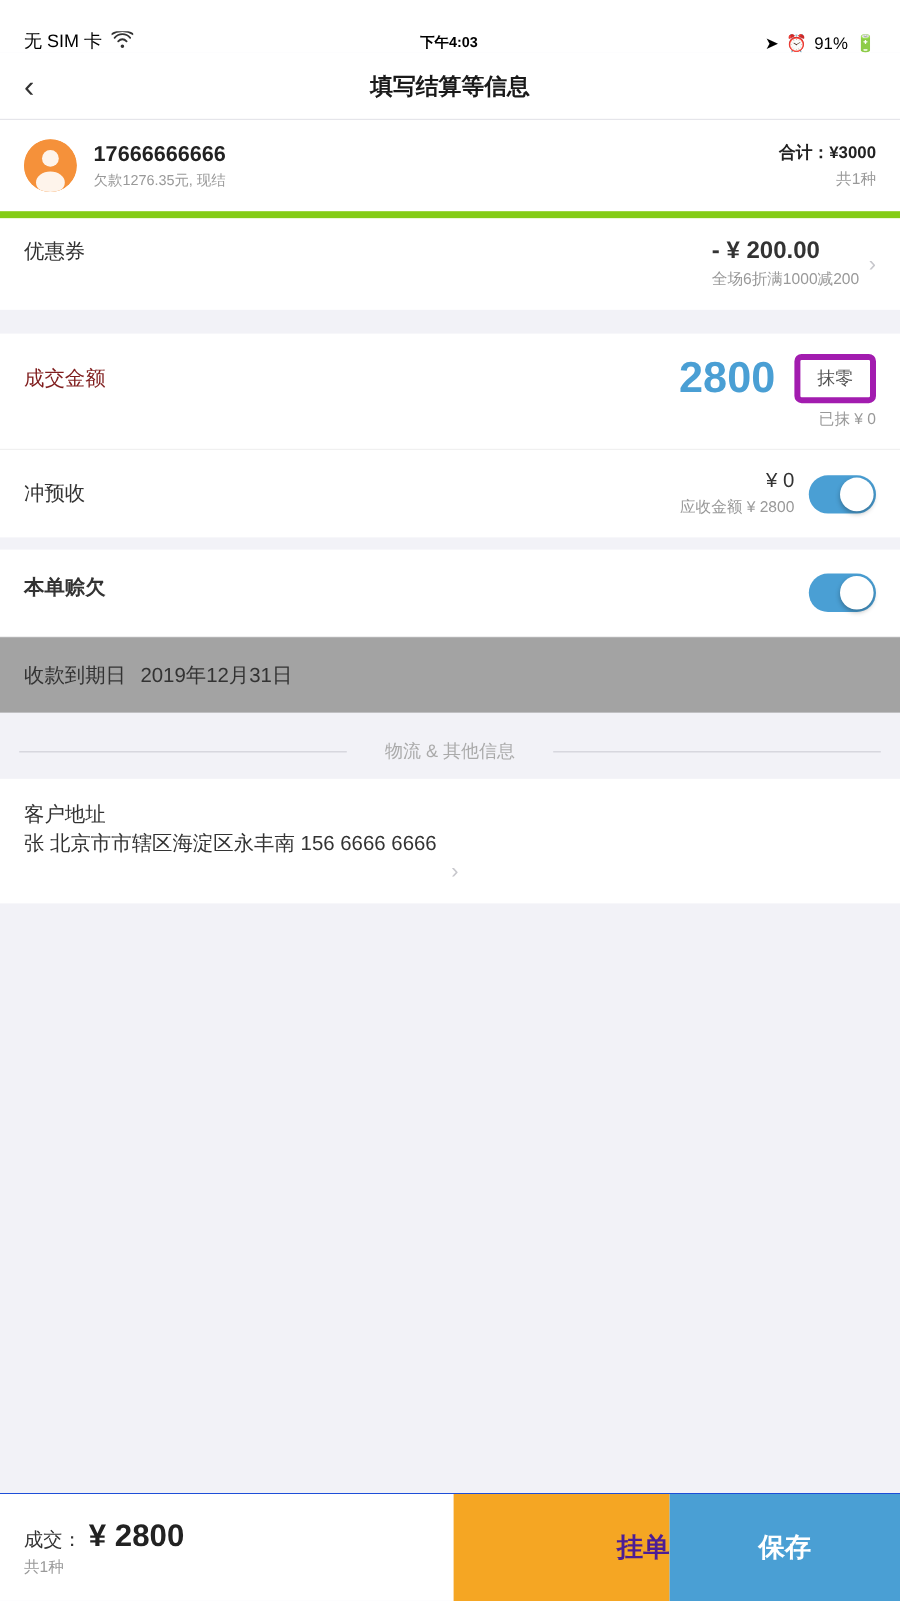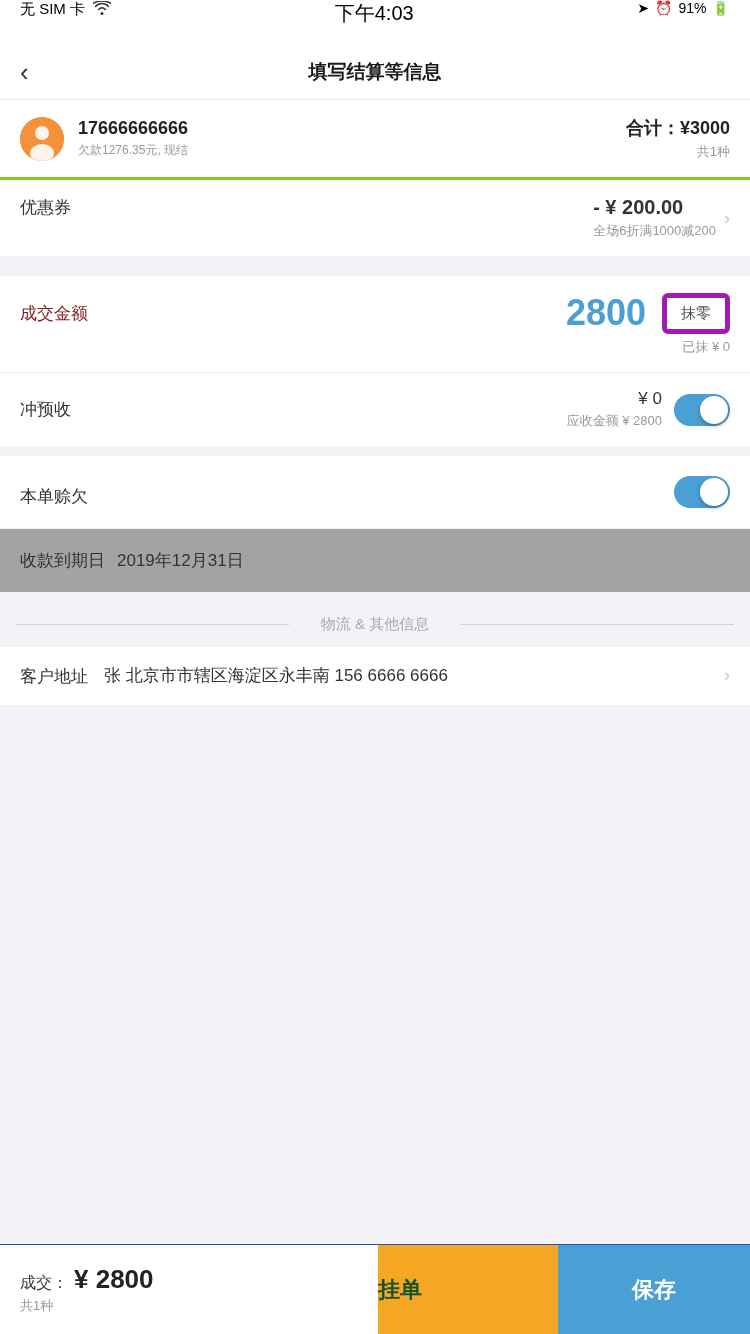--- a/index.html
+++ b/index.html
@@ -11,28 +11,28 @@
       min-height: 1334px;
       position: relative;
       overflow-x: hidden;
     }
 
     
     .status-bar {
       background: #fff;
       height: 44px;
       display: flex;
-      align-items: flex-start;
+      align-items: flex-end;
       justify-content: space-between;
       padding: 0 20px;
       font-size: 15px;
       font-weight: 500;
     }
     .status-left { display: flex; align-items: center; gap: 8px; }
-    .status-center { font-size: 20px; font-weight: 400; }
+    .status-center { font-size: 12px; font-weight: 700; }
     .status-right { display: flex; align-items: center; gap: 6px; font-size: 14px; }
 
     
     .nav-bar {
       background: #fff;
       height: 56px;
       display: flex;
       align-items: center;
       padding: 0 20px;
       border-bottom: 1px solid #e5e5ea;
@@ -65,27 +65,27 @@
       background: #fff;
       margin-bottom: 10px;
     }
 
     
     .user-row {
       display: flex;
       align-items: center;
       padding: 16px 20px;
       background: #fff;
-      border-bottom: 3px solid #84cc16;
+      border-bottom: 6px solid #84cc16;
     }
     .user-info { flex: 1; }
     .user-phone { font-size: 18px; font-weight: 600; color: #222; }
     .user-sub { font-size: 12px; color: #999; margin-top: 3px; }
     .user-amount { text-align: right; }
-    .user-total { font-size: 18px; font-weight: 600; color: #222; }
+    .user-total { font-size: 14px; font-weight: 600; color: #222; }
     .user-count { font-size: 13px; color: #999; margin-top: 3px; }
 
     
     .coupon-row {
       display: flex;
       align-items: flex-start;
       justify-content: space-between;
       padding: 16px 20px;
       background: #fff;
     }
@@ -166,22 +166,23 @@
     }
 
     
     .debt-section {
       background: #fff;
       padding: 20px 20px;
       border-bottom: 1px solid #f0f0f0;
     }
     .debt-row {
       display: flex;
-      align-items: flex-end;
+      align-items: flex-start;
       justify-content: space-between;
+      font-weight: bold;
     }
     .debt-label { font-size: 17px; color: #333; }
 
     
     .due-section {
       background: #a3a3a3;
       padding: 20px 20px;
     }
     .due-row { display: flex; align-items: center; gap: 12px; }
     .due-label { font-size: 17px; color: #333; }
@@ -198,20 +199,21 @@
     }
     .logistics-line { flex: 1; height: 1px; background: #d0d0d8; margin: 0 16px; }
     .logistics-text { font-size: 15px; color: #aaa; white-space: nowrap; }
 
     
     .address-section {
       background: #fff;
       padding: 16px 20px;
       display: flex;
       align-items: flex-start;
+      flex-direction: column;
     }
     .address-label { font-size: 17px; color: #333; flex-shrink: 0; margin-right: 16px; padding-top: 2px; }
     .address-value { font-size: 17px; color: #333; flex: 1; line-height: 1.5; }
     .address-chevron { color: #c7c7cc; font-size: 18px; margin-left: 8px; align-self: center; }
 
     
     .empty-area {
       height: 180px;
       background: #f2f2f7;
     }
@@ -233,26 +235,26 @@
       padding: 0 20px;
     }
     .bottom-summary-top { display: flex; align-items: baseline; gap: 6px; }
     .bottom-label { font-size: 16px; color: #333; }
     .bottom-amount { font-size: 26px; font-weight: 700; color: #222; }
     .bottom-count { font-size: 13px; color: #999; margin-top: 2px; }
     .btn-suspend {
       width: 180px;
       height: 90px;
       background: #f5a623;
-      color: #14532d;
+      color: #4c1d95;
       font-size: 22px;
       font-weight: 600;
       display: flex;
       align-items: center;
-      justify-content: flex-start;
+      justify-content: flex-end;
       cursor: pointer;
     }
     .btn-save {
       width: 192px;
       height: 90px;
       background: #4a9fd4;
       color: #fff;
       font-size: 22px;
       font-weight: 600;
       display: flex;

